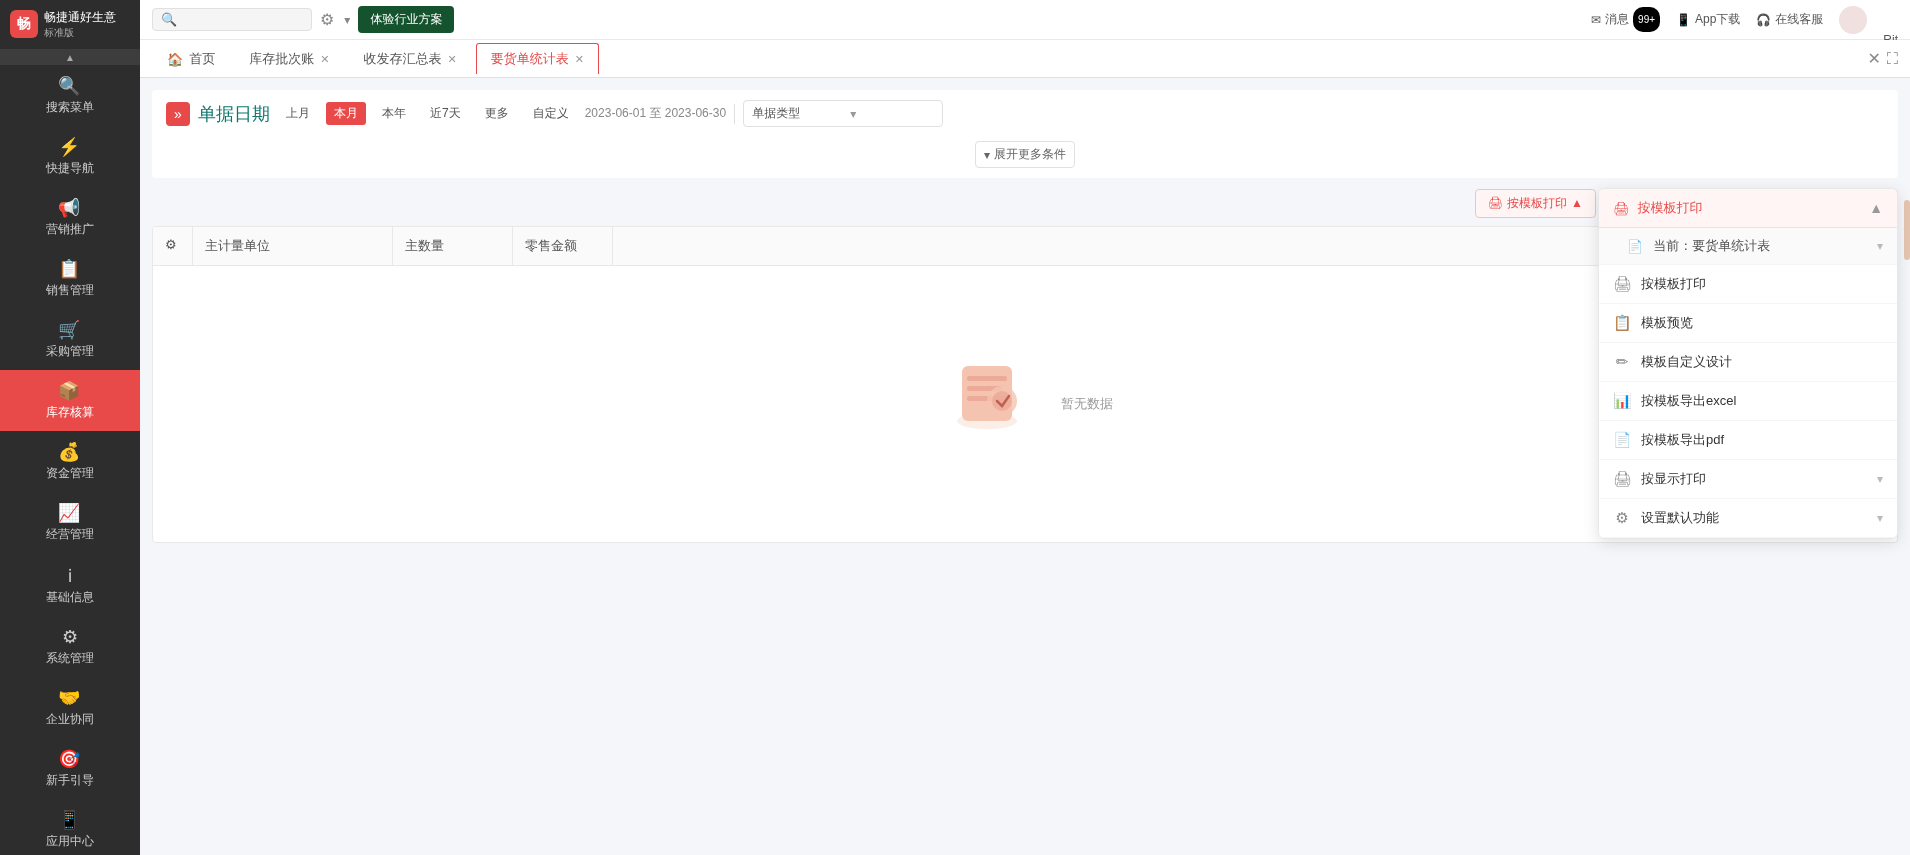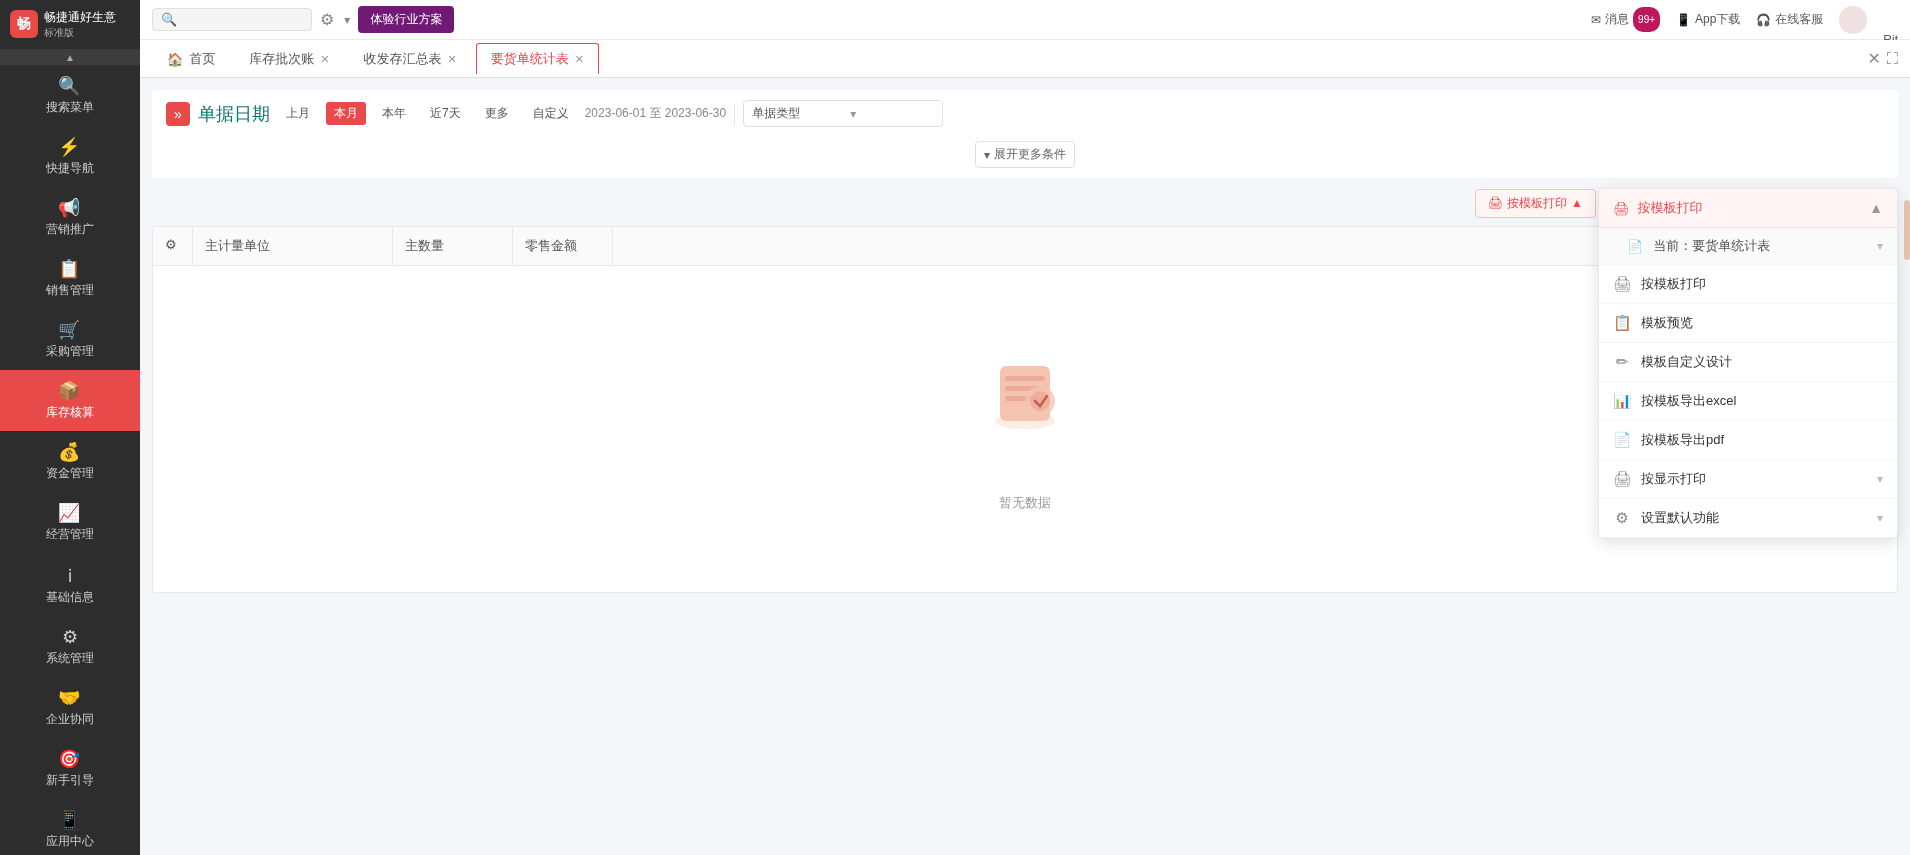--- a/index.html
+++ b/index.html
@@ -50,27 +50,27 @@
     }
     .topbar-search {
       display: flex; align-items: center; gap: 4px;
       background: #f5f5f5; border: 1px solid #e0e0e0;
       border-radius: 4px; padding: 3px 8px; width: 160px;
     }
     .topbar-search input {
       border: none; background: transparent; font-size: 12px; outline: none; width: 120px;
     }
     .topbar-btn-industry {
-      background: #701a75; color: #fff; border: none;
+      background: #14532d; color: #fff; border: none;
       border-radius: 4px; padding: 5px 12px; cursor: pointer; font-size: 12px;
     }
     .topbar-right { margin-left: auto; display: flex; align-items: center; gap: 16px; }
     .topbar-right-item { display: flex; align-items: center; gap: 4px; color: #555; font-size: 12px; cursor: pointer; }
     .badge {
-      background: #be185d; color: #fff; border-radius: 10px;
+      background: #000000; color: #fff; border-radius: 10px;
       font-size: 10px; padding: 7px 5px; min-width: 18px; text-align: center;
     }
     .topbar-gear { color: #888; cursor: pointer; font-size: 16px; }
     .topbar-dropdown { color: #888; cursor: pointer; font-size: 12px; margin-left: 2px; }
     .user-avatar { width: 28px; height: 28px; background: #ddd; border-radius: 50%; }
 
     
     .tabs {
       background: #fff; border-bottom: 1px solid #e0e0e0;
       display: flex; align-items: center; padding: 0 12px;
@@ -158,22 +158,22 @@
       background: #fafafa; border-bottom: 1px solid #e8e8e8;
     }
     .th {
       padding: 10px 12px; font-size: 13px; color: #555; font-weight: 500;
       border-right: 1px solid #e8e8e8;
     }
     .th:last-child { border-right: none; }
 
     
     .empty-state {
-      display: flex; flex-direction: column; align-items: center;
-      justify-content: center; padding: 80px 0; gap: 32px;
+      display: flex; flex-direction: row; align-items: center;
+      justify-content: center; padding: 80px 0; gap: 24px;
     }
     .empty-emoji {
       font-size: 72px;
     }
     .empty-text { color: #999; font-size: 13px; }
 
     
     .dropdown-overlay {
       position: absolute;
       top: 0; right: 0;

